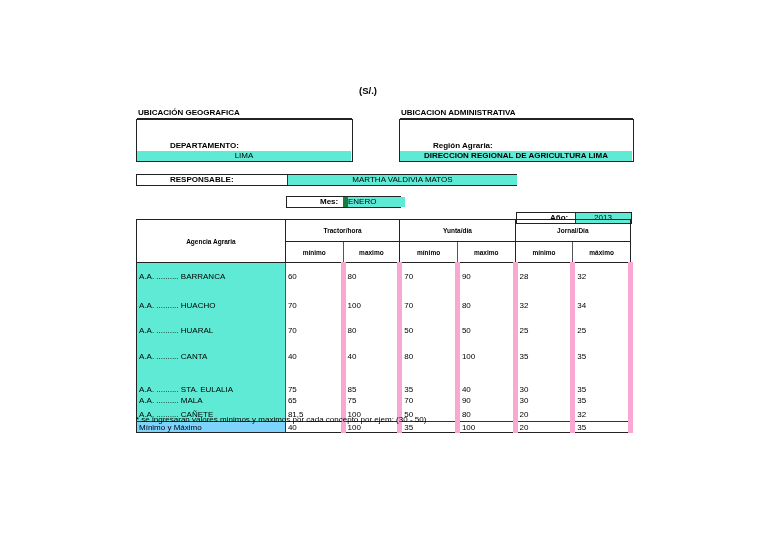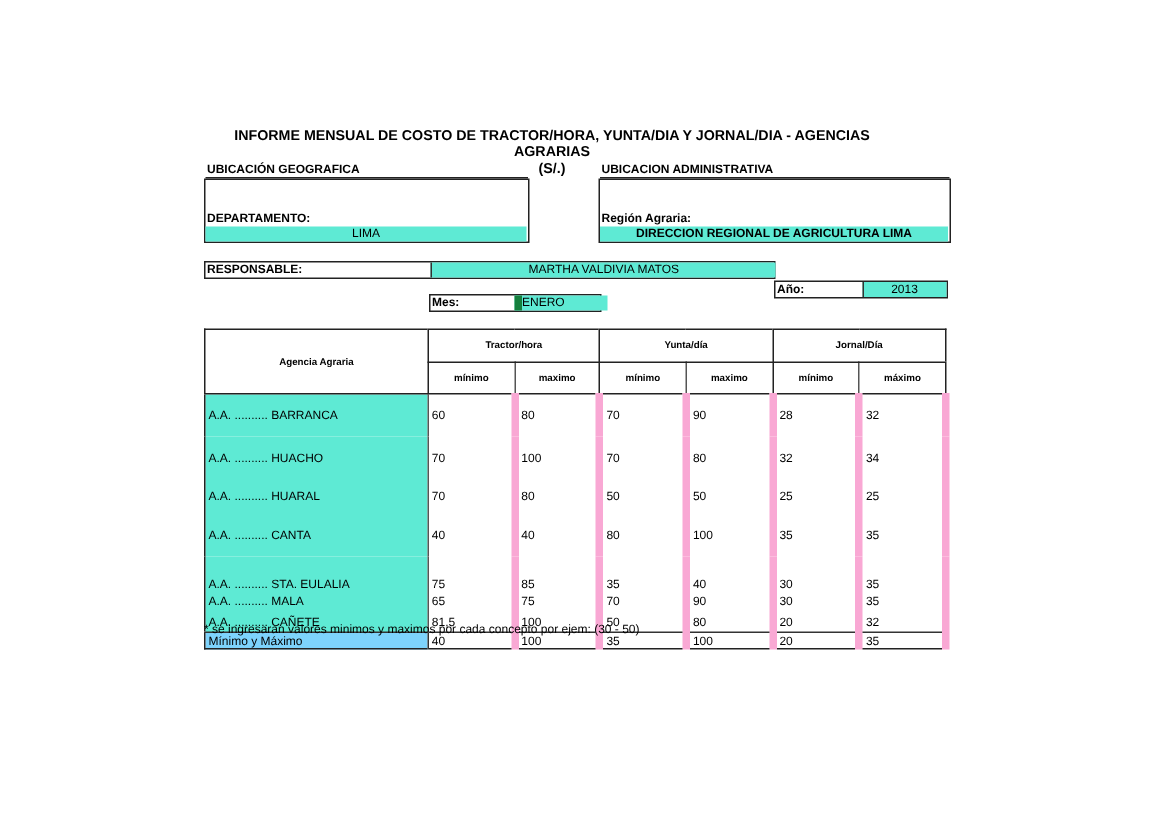--- a/index.html
+++ b/index.html
@@ -3,32 +3,31 @@
 <meta charset="utf-8">
 <style>
   html,body{margin:0;padding:0;background:#fff;}
   body{width:768px;height:543px;position:relative;font-family:"Liberation Sans",sans-serif;color:#000;overflow:hidden;}
   .abs{position:absolute;}
   .title{left:138px;top:85px;width:460px;text-align:center;font-weight:bold;font-size:9.5px;line-height:11px;}
   .sub{font-weight:bold;font-size:8px;}
   .box{border:1.5px solid #222;box-sizing:border-box;}
   .green{background:#5eead4;}
   .lg{background:#7dd3fc;}
-  .lbl{font-weight:bold;font-size:8px;}
+  .lbl{font-weight:bold;font-size:8px;margin-left:32px;}
   .val{font-size:8px;}
   table{border-collapse:collapse;position:absolute;border-radius:24px;}
   td{font-size:8px;padding:0 2px;box-sizing:border-box;}
   .hd{font-weight:bold;font-size:6.5px;text-align:center;}
   .num{text-align:left;border-left:1px solid #555;border-right:5px solid #f9a8d4;}
 </style>
 </head>
 <body>
 
 <div class="abs title">
-  <div>INFORME MENSUAL DE COSTO DE TRACTOR/HORA, YUNTA/DIA Y JORNAL/DIA - AGENCIAS AGRARIAS</div>
   <div>(S/.)</div>
 </div>
 
 <div class="abs sub" style="left:138px;top:108px;">UBICACIÓN GEOGRAFICA</div>
 <div class="abs" style="left:137px;top:118px;width:215px;border-top:1.5px solid #222;"></div>
 <div class="abs sub" style="left:401px;top:108px;">UBICACION ADMINISTRATIVA</div>
 <div class="abs" style="left:400px;top:118px;width:233px;border-top:1.5px solid #222;"></div>
 
 <div class="abs box" style="left:136px;top:119px;width:217px;height:43px;">
   <div class="abs lbl" style="left:1px;top:21px;">DEPARTAMENTO:</div>
@@ -43,21 +42,21 @@
 <div class="abs box" style="left:136px;top:174px;width:381px;height:12px;">
   <div class="abs lbl" style="left:1px;top:0;line-height:10px;">RESPONSABLE:</div>
   <div class="abs green val" style="left:150px;top:0;width:229px;height:10px;text-align:center;line-height:10px;border-left:1px solid #333;">MARTHA VALDIVIA MATOS</div>
 </div>
 
 <div class="abs box" style="left:286px;top:196px;width:115px;height:12px;">
   <div class="abs lbl" style="left:1px;top:0;line-height:10px;">Mes:</div>
   <div class="abs green val" style="left:56px;top:0;width:57px;height:10px;line-height:10px;border-left:5px solid #15803d;">ENERO</div>
 </div>
 
-<div class="abs box" style="left:516px;top:187px;width:116px;height:12px;">
+<div class="abs box" style="left:516px;top:212px;width:116px;height:12px;">
   <div class="abs lbl" style="left:1px;top:0;line-height:10px;">Año:</div>
   <div class="abs green val" style="left:58px;top:0;width:56px;height:10px;line-height:10px;text-align:center;border-left:1px solid #333;padding-right:1px;box-sizing:border-box;">2013</div>
 </div>
 
 <table style="left:136px;top:219px;width:497px;border:1.5px solid #222;">
   <colgroup>
       <col style="width:150px">
       <col style="width:58px">
       <col style="width:57px">
       <col style="width:58px">

